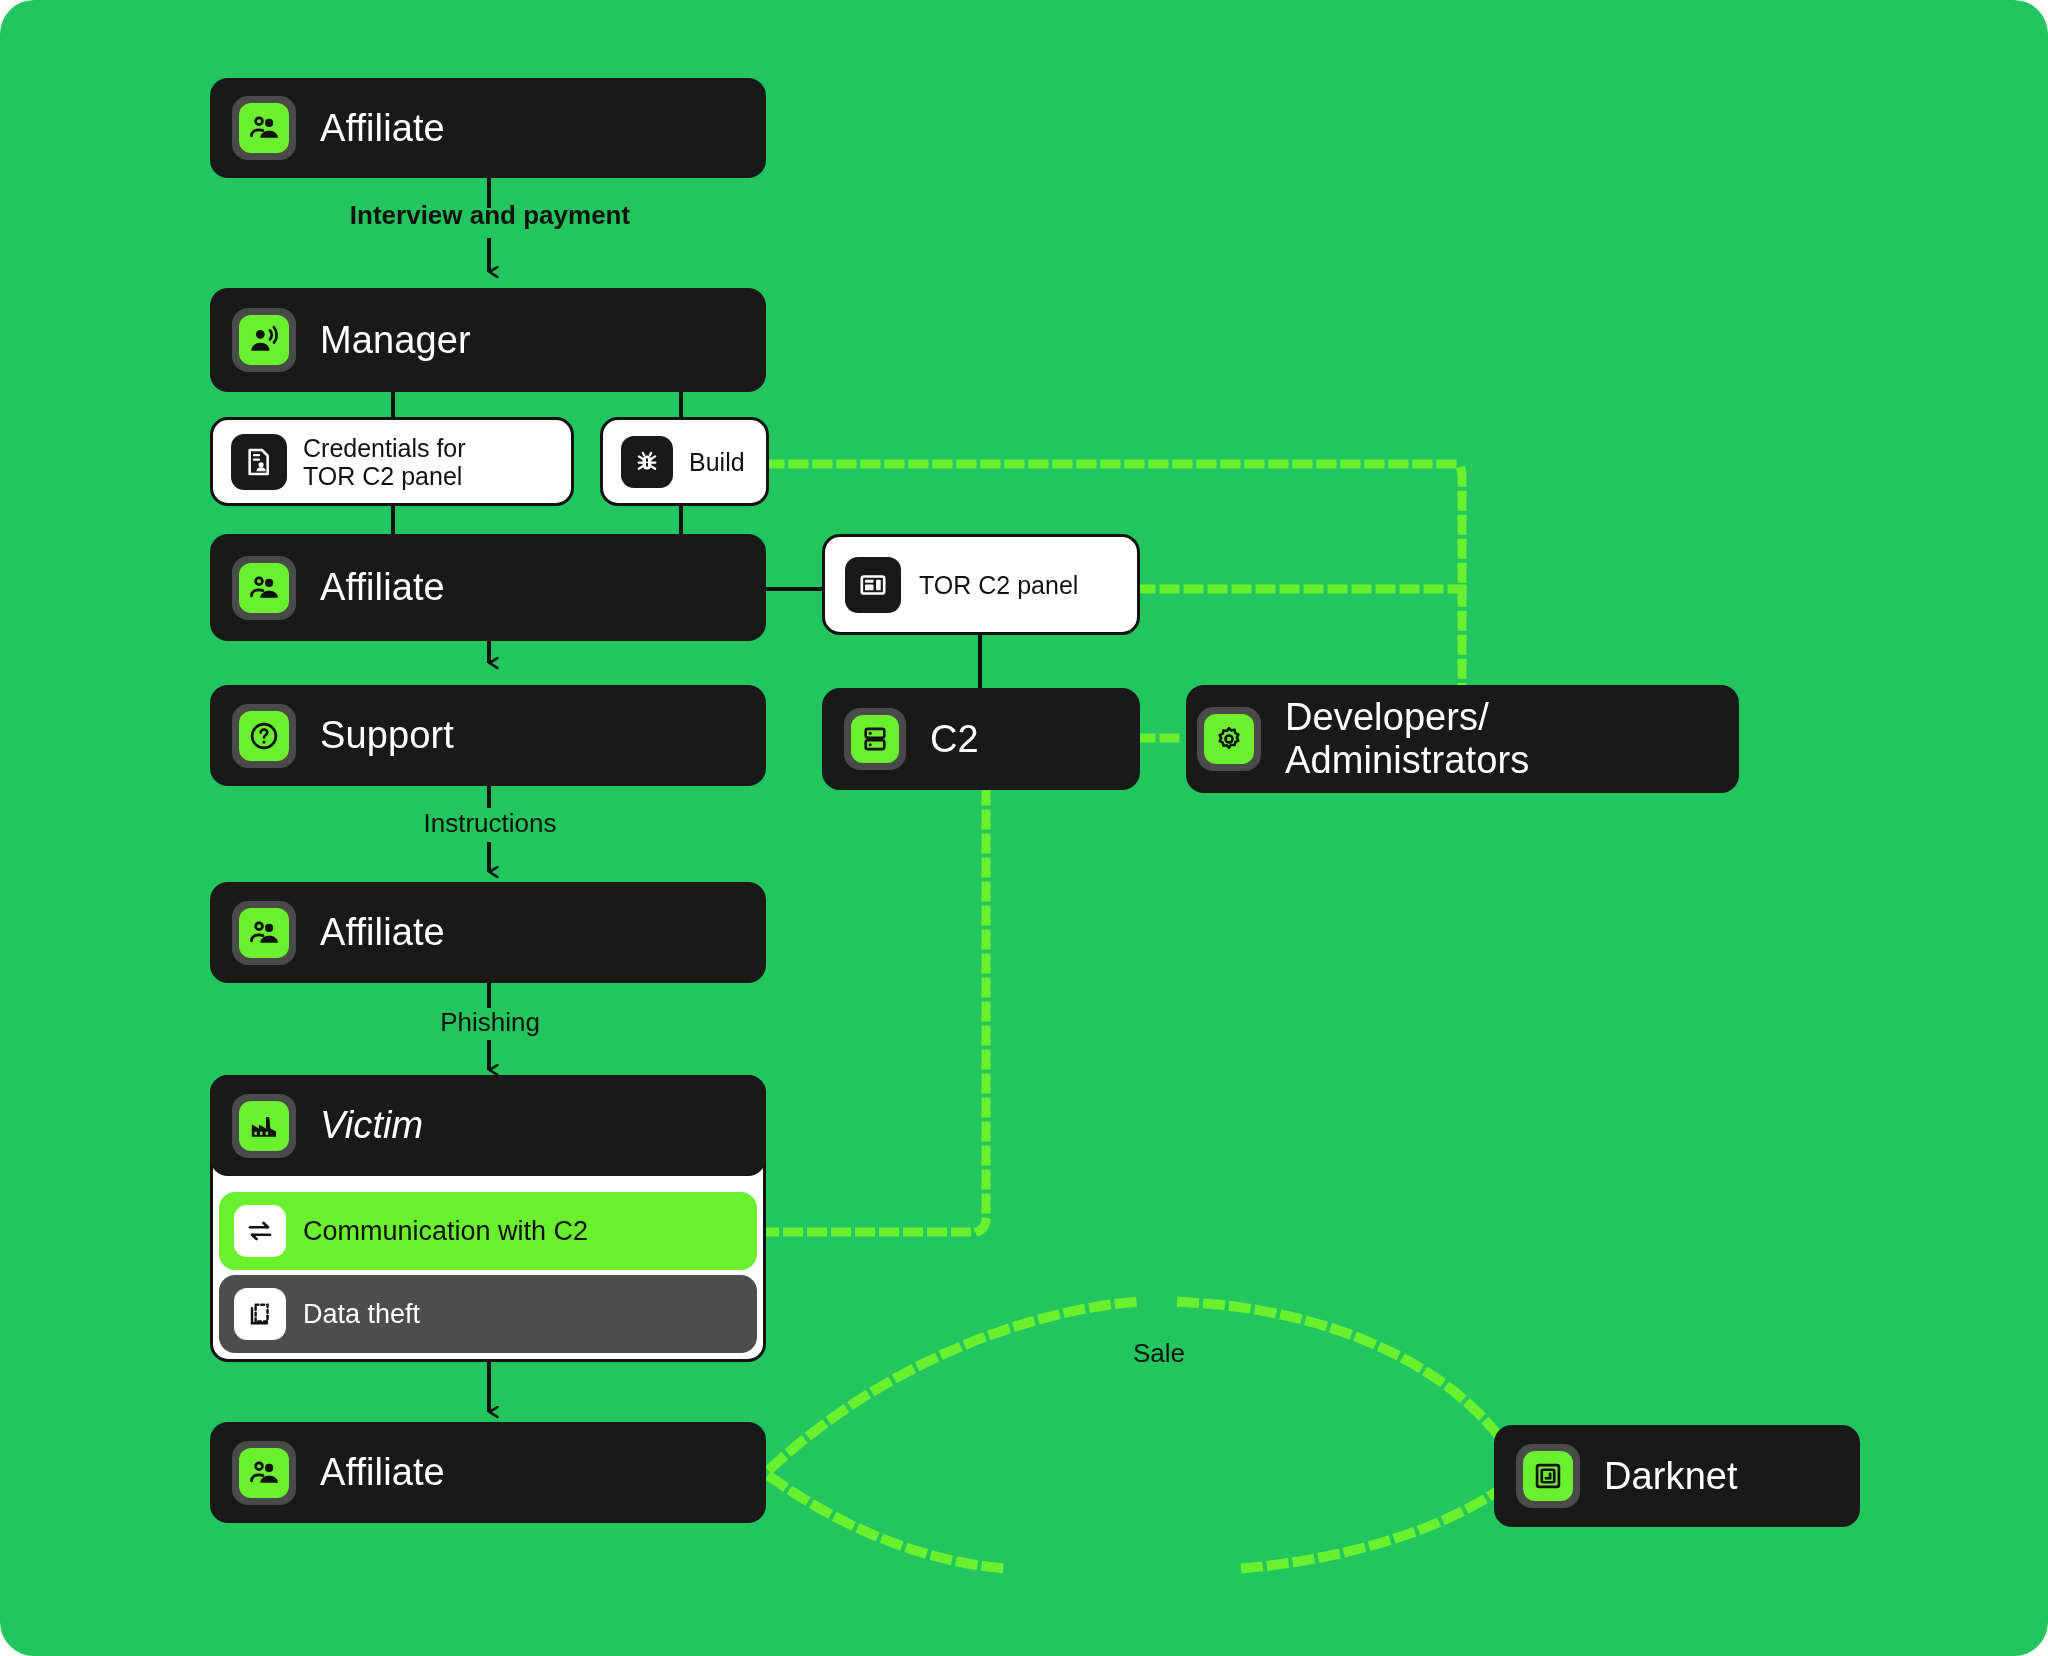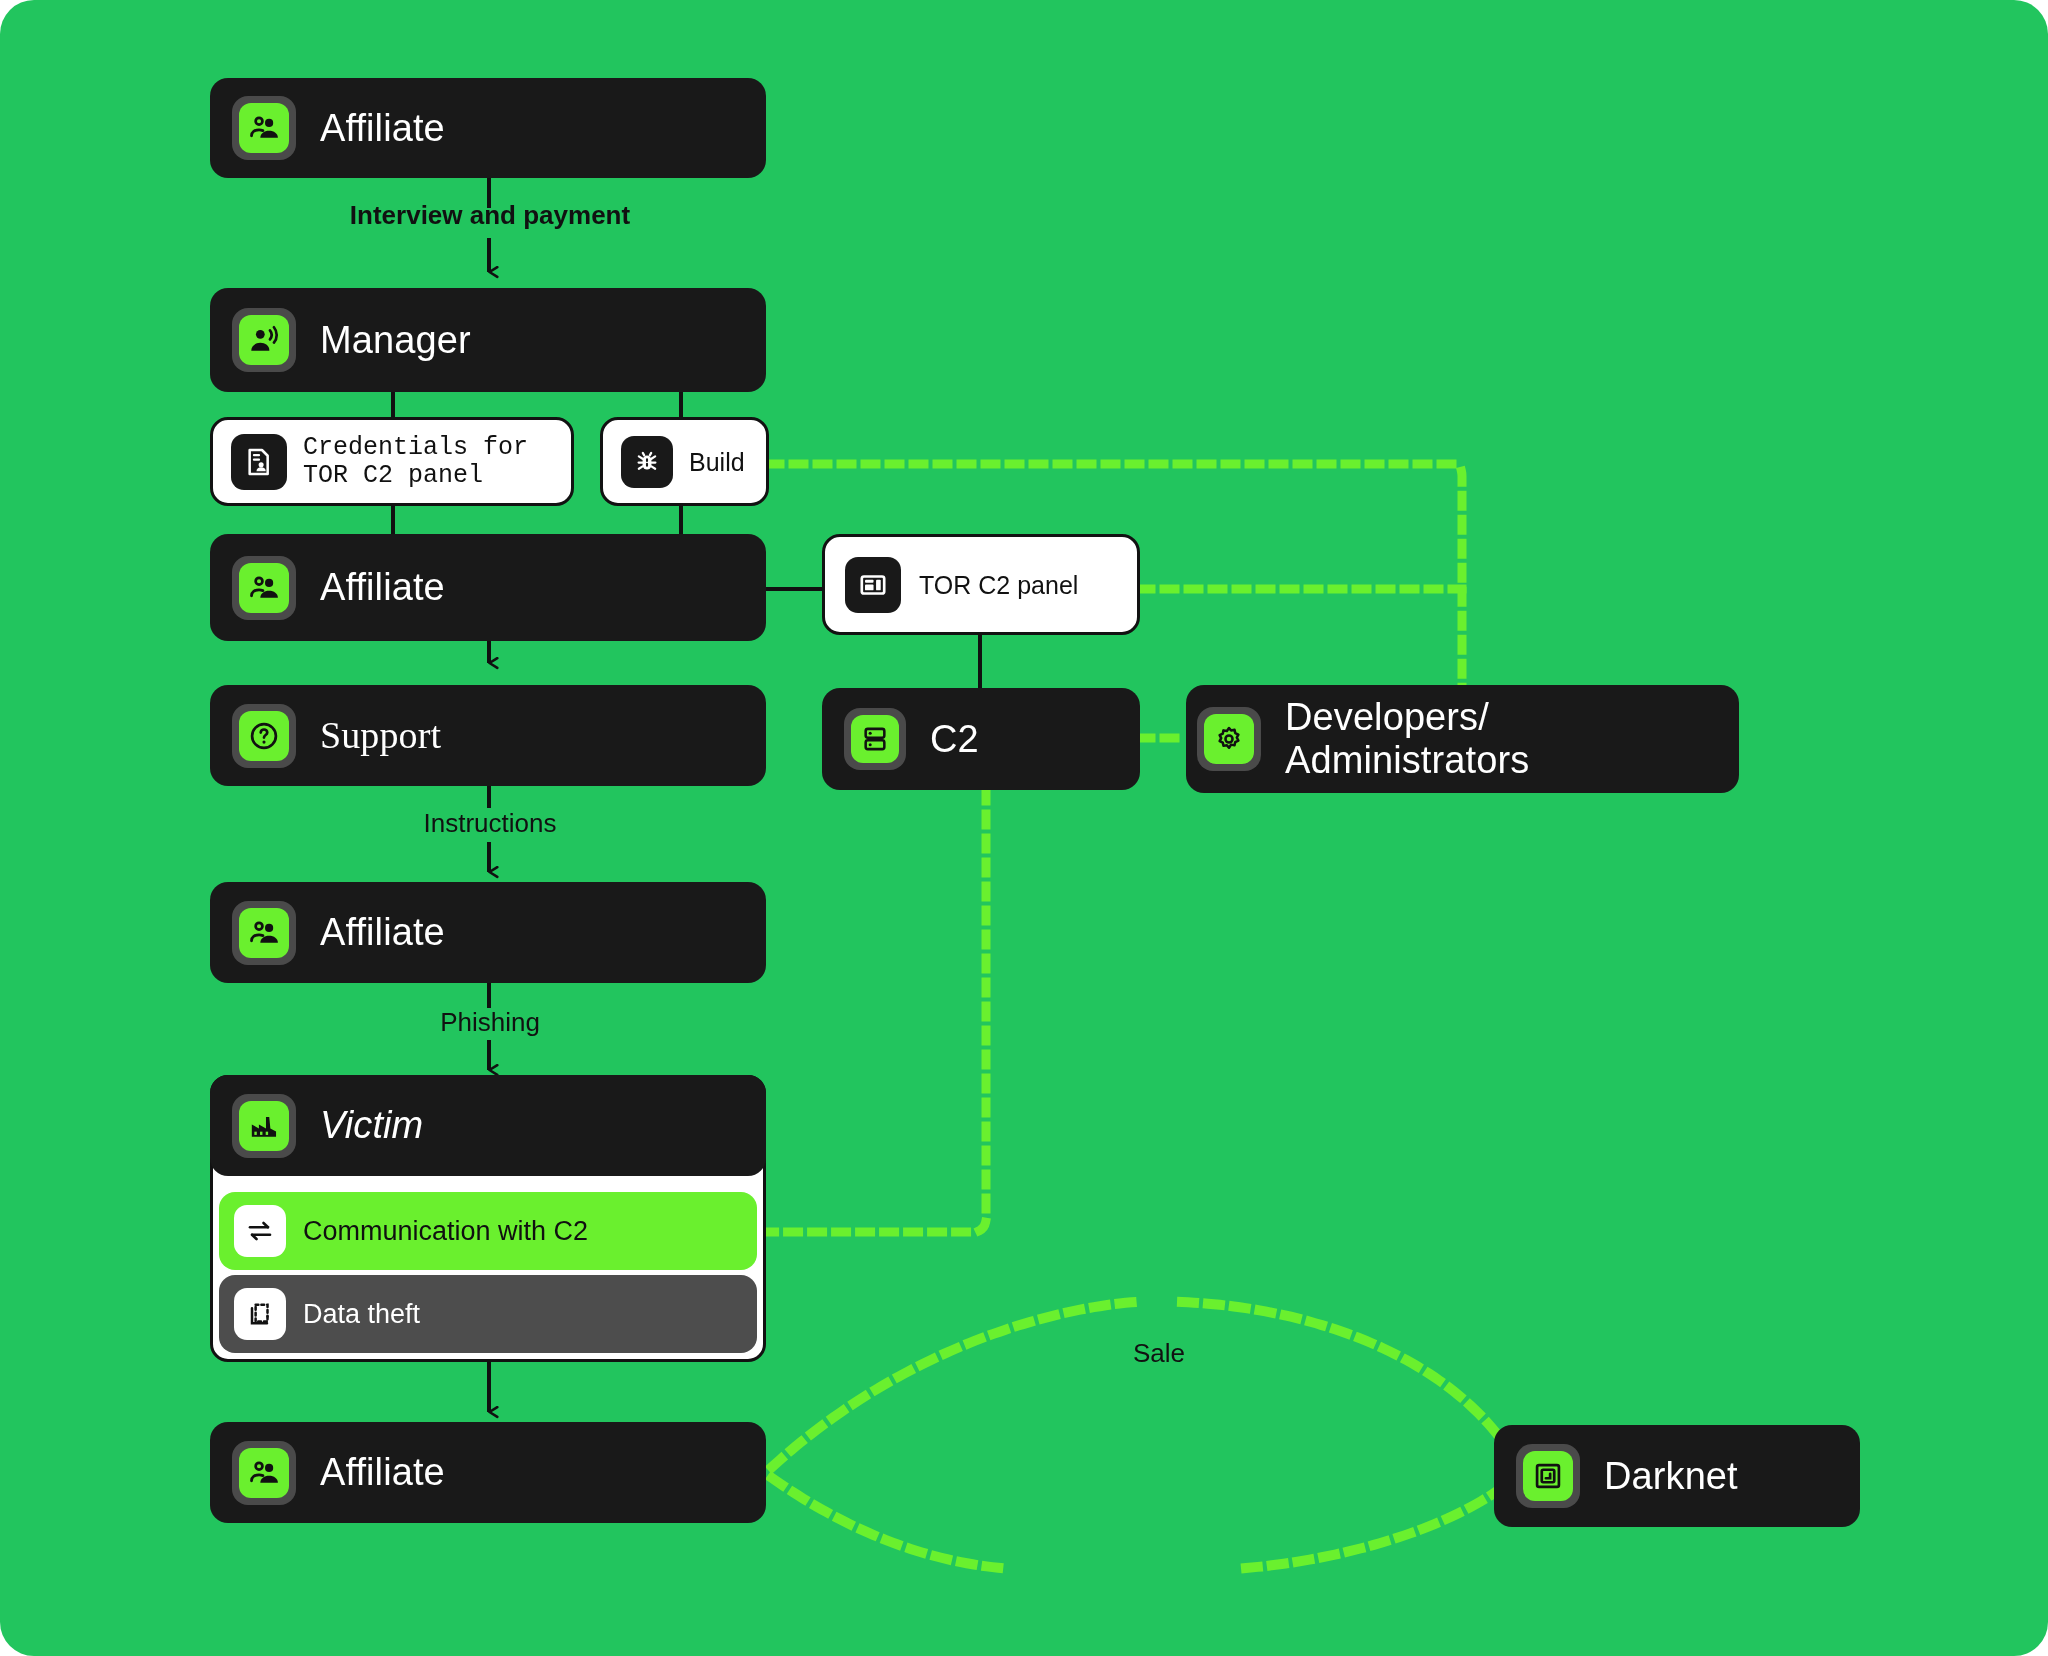--- a/index.html
+++ b/index.html
@@ -193,21 +193,21 @@
           <circle cx="9.4" cy="8" r="3.1"></circle>
           <path d="M3 19.5c0-3.4 2.9-5.5 6.4-5.5s6.4 2.1 6.4 5.5z"></path>
           <path d="M16.2 5.2a5.2 5.2 0 0 1 0 6.4" fill="none" stroke="#111" stroke-width="1.9" stroke-linecap="round"></path>
           <path d="M19 3a8.4 8.4 0 0 1 0 10.8" fill="none" stroke="#111" stroke-width="1.9" stroke-linecap="round"></path>
         </svg>
       </span>
     </span>
     <span class="label lbl-big" style="margin-left:24px;">Manager</span>
   </div>
 
-  <div class="node white" style="left:210px;top:417px;width:364px;height:89px;padding:0 18px;font-family:Liberation Mono, monospace;">
+  <div class="node white" style="left:210px;top:417px;width:364px;height:89px;padding:0 18px;">
     <span class="chip plainDark" style="width:56px;height:56px;">
       <svg width="32" height="32" viewBox="0 0 24 24" fill="#fff">
         <path d="M5 3h9.2l4.3 4.3V21H5z" fill="none" stroke="#fff" stroke-width="1.9" stroke-linejoin="round"></path>
         <rect x="7.4" y="6" width="5.4" height="1.7" rx=".8"></rect>
         <rect x="7.4" y="9.4" width="5.4" height="1.7" rx=".8"></rect>
         <circle cx="13.6" cy="14.1" r="1.9"></circle>
         <path d="M10.1 19c0-2 1.6-3.1 3.5-3.1s3.5 1.1 3.5 3.1z"></path>
       </svg>
     </span>
     <span class="label lbl-sm" style="margin-left:16px;">Credentials for
@@ -246,21 +246,21 @@
       <svg width="32" height="32" viewBox="0 0 24 24" fill="#fff">
         <rect x="3.6" y="5.6" width="16.8" height="12.8" rx="1.6" fill="none" stroke="#fff" stroke-width="2"></rect>
         <rect x="6" y="8" width="6.4" height="2.3" rx=".7"></rect>
         <rect x="6" y="11.6" width="6.4" height="4.4" rx=".7"></rect>
         <rect x="14.3" y="8" width="3.5" height="8" rx=".7"></rect>
       </svg>
     </span>
     <span class="label lbl-sm" style="margin-left:18px;">TOR C2 panel</span>
   </div>
 
-  <div class="node dark" style="left:210px;top:685px;width:556px;height:101px;padding:12px 22px;font-family:Liberation Serif, serif;">
+  <div class="node dark" style="left:210px;top:685px;width:556px;height:101px;padding:12px 22px;">
     <span class="chip outer" style="width:64px;height:64px;">
       <span class="chip inner">
         <svg width="34" height="34" viewBox="0 0 24 24" fill="none" stroke="#111" stroke-width="1.9">
           <circle cx="12" cy="12" r="8.4"></circle>
           <path d="M9.7 9.6c0-1.3 1.05-2.2 2.3-2.2s2.3.85 2.3 2.1c0 1.9-2.3 1.7-2.3 3.6" stroke-linecap="round"></path>
           <circle cx="12" cy="16.3" r="1.1" fill="#111" stroke="none"></circle>
         </svg>
       </span>
     </span>
     <span class="label lbl-big" style="margin-left:24px;">Support</span>

